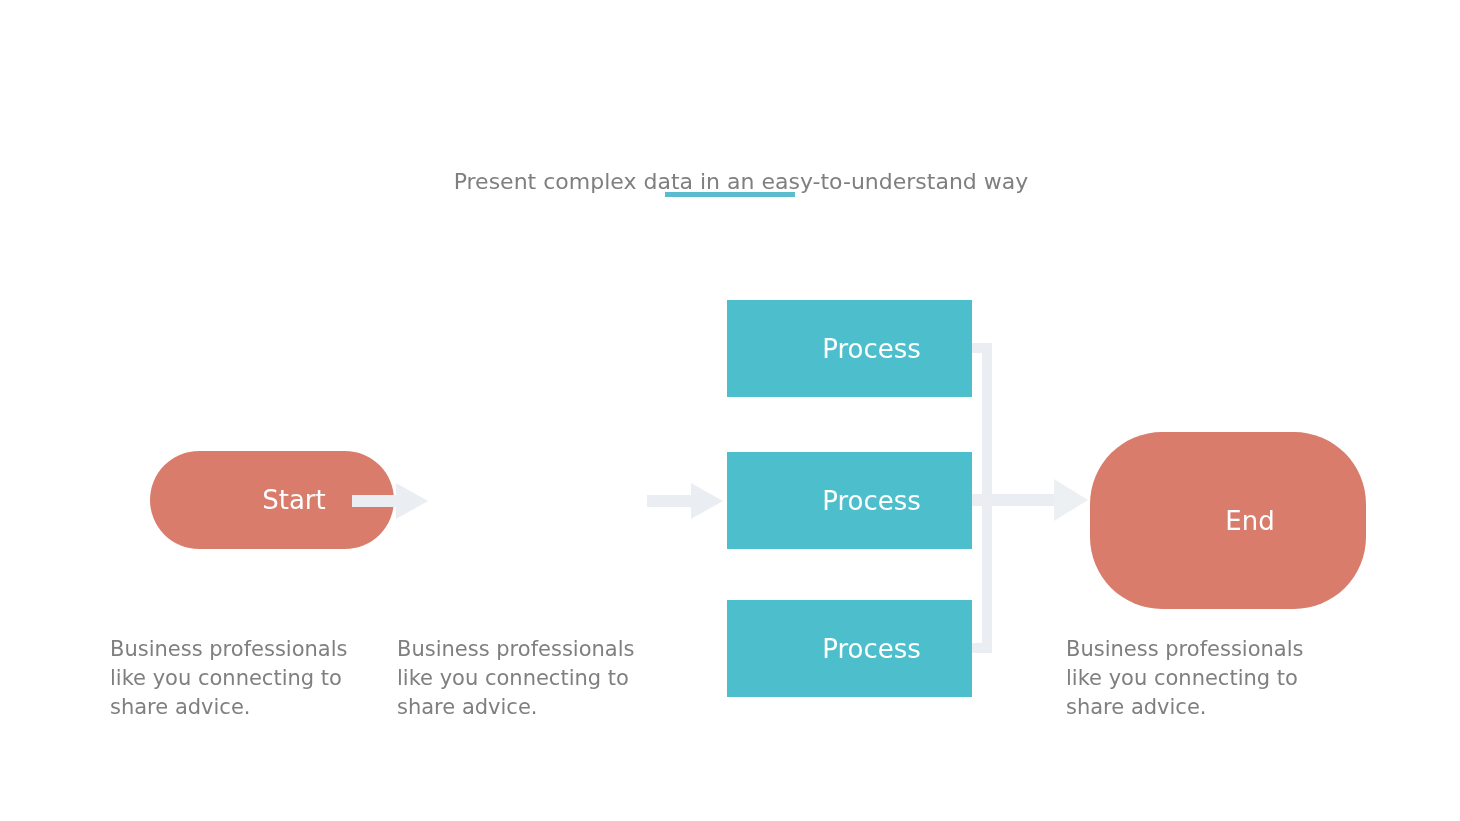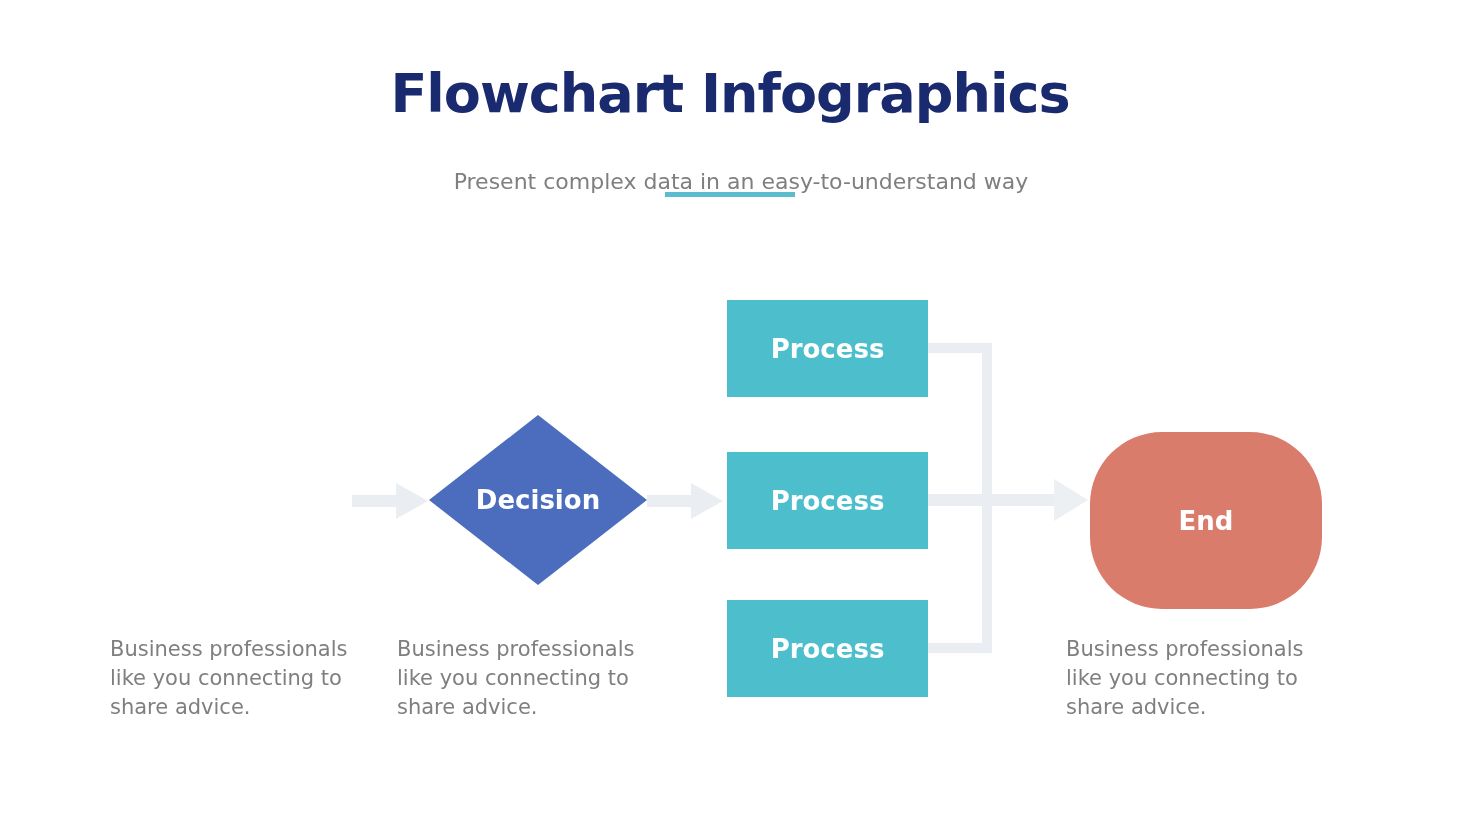--- a/index.html
+++ b/index.html
@@ -23,21 +23,21 @@
     font-size:22px;font-weight:400;
     color:#7F7F7F;margin:11px;
   }
   .accent-bar{
     position:absolute;left:665px;top:192px;
     width:130px;height:5px;background:#5ABCCC;
   }
   
   .shape{
     position:absolute;display:flex;align-items:center;justify-content:center;
-    color:#ffffff;font-weight:700;font-size:26px;
+    color:#ffffff;font-weight:400;font-size:26px;padding-left:44px;
   }
   
   .start-pill{
     left:150px;top:451px;width:200px;height:98px;
     background:#DA7C6B;border-radius:49px;
   }
   .end-pill{
     left:1090px;top:432px;width:232px;height:177px;
     background:#DA7C6B;border-radius:72px;
   }
@@ -85,31 +85,30 @@
   }
   .desc-start{left:110px;}
   .desc-decision{left:397px;}
   .desc-end{left:1066px;}
 </style>
 </head>
 <body>
 
 <div class="canvas">
 
-  <h1 class="title">Flowchart Infographics</h1>
   <p class="subtitle">Present complex data in an easy-to-understand way</p>
   <div class="accent-bar"></div>
 
+  <div class="shape start-pill">
+    <span>Start</span>
+  </div>
 
   <div class="conn a1-shaft"></div>
   <div class="head a1-head"></div>
 
-  <div class="shape diamond">
-    <span>Decision</span>
-  </div>
 
   <div class="conn a2-shaft"></div>
   <div class="head a2-head"></div>
 
   <div class="conn elbow-top"></div>
   <div class="conn elbow-bottom"></div>
   <div class="conn elbow-vert"></div>
 
   <div class="conn mid-shaft"></div>
   <div class="head mid-head"></div>

